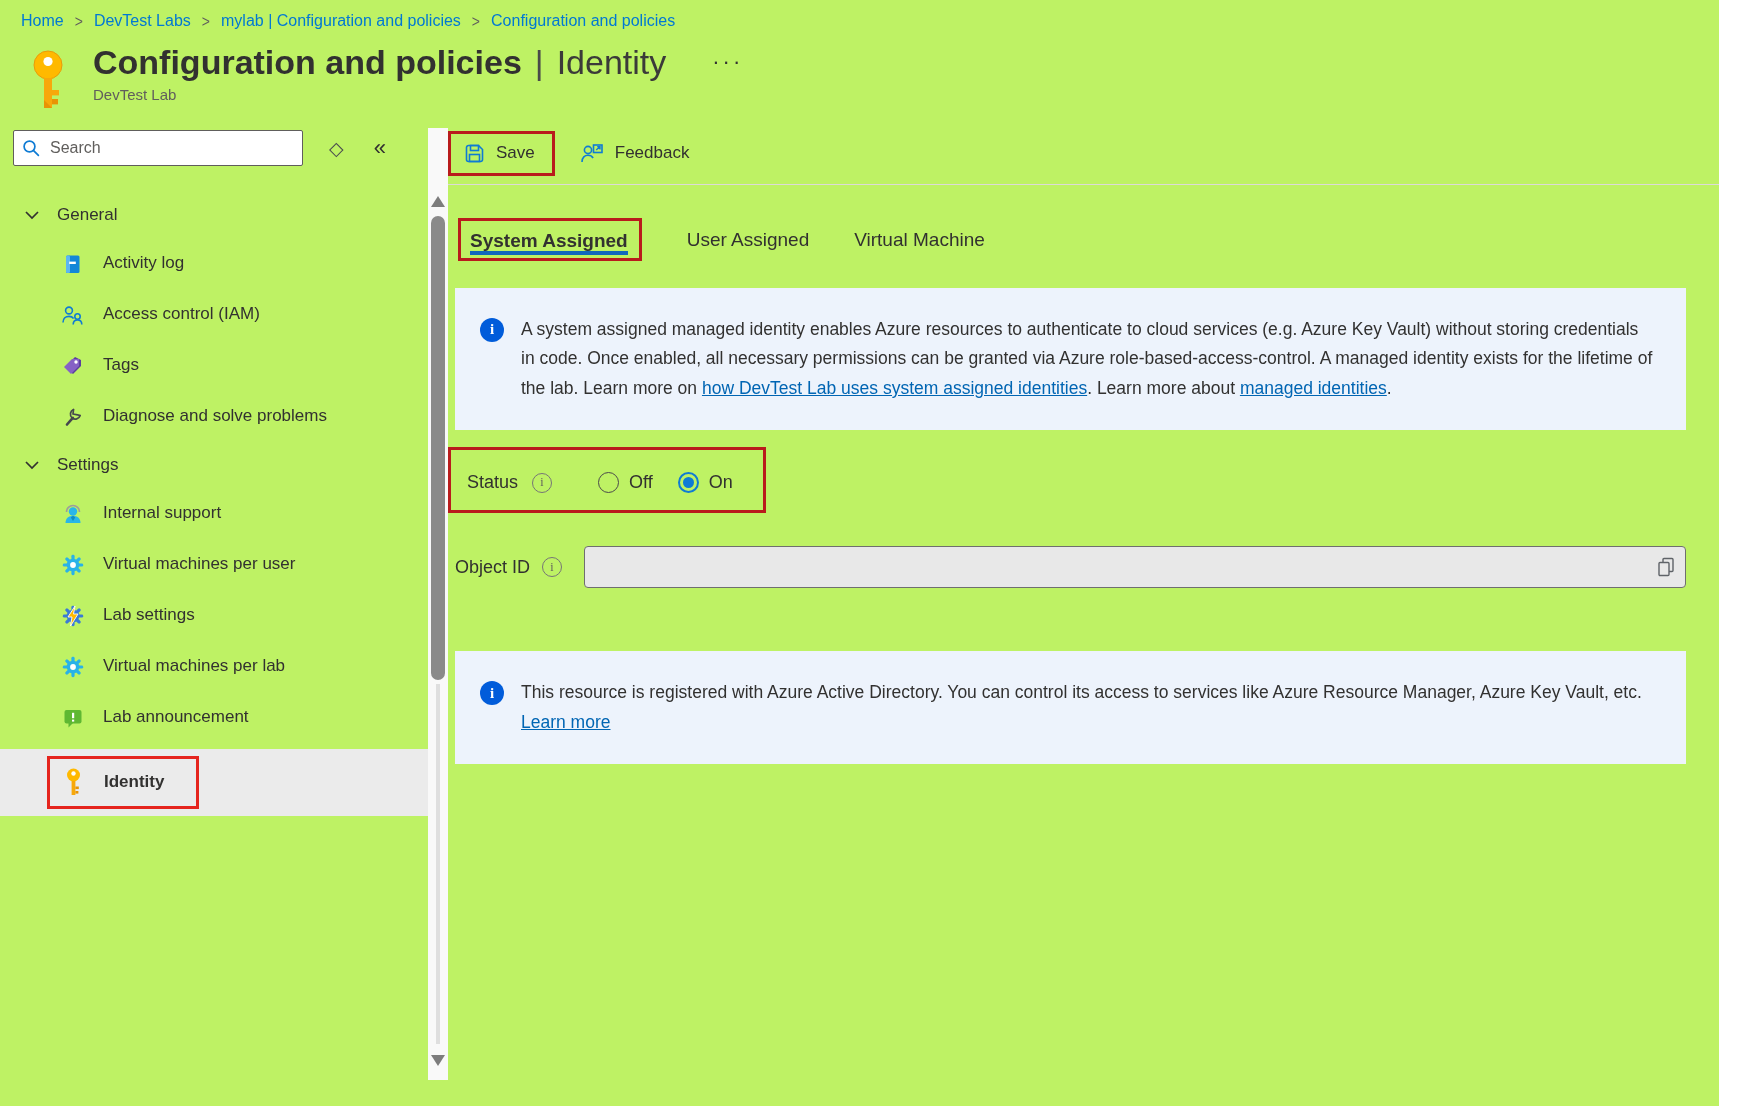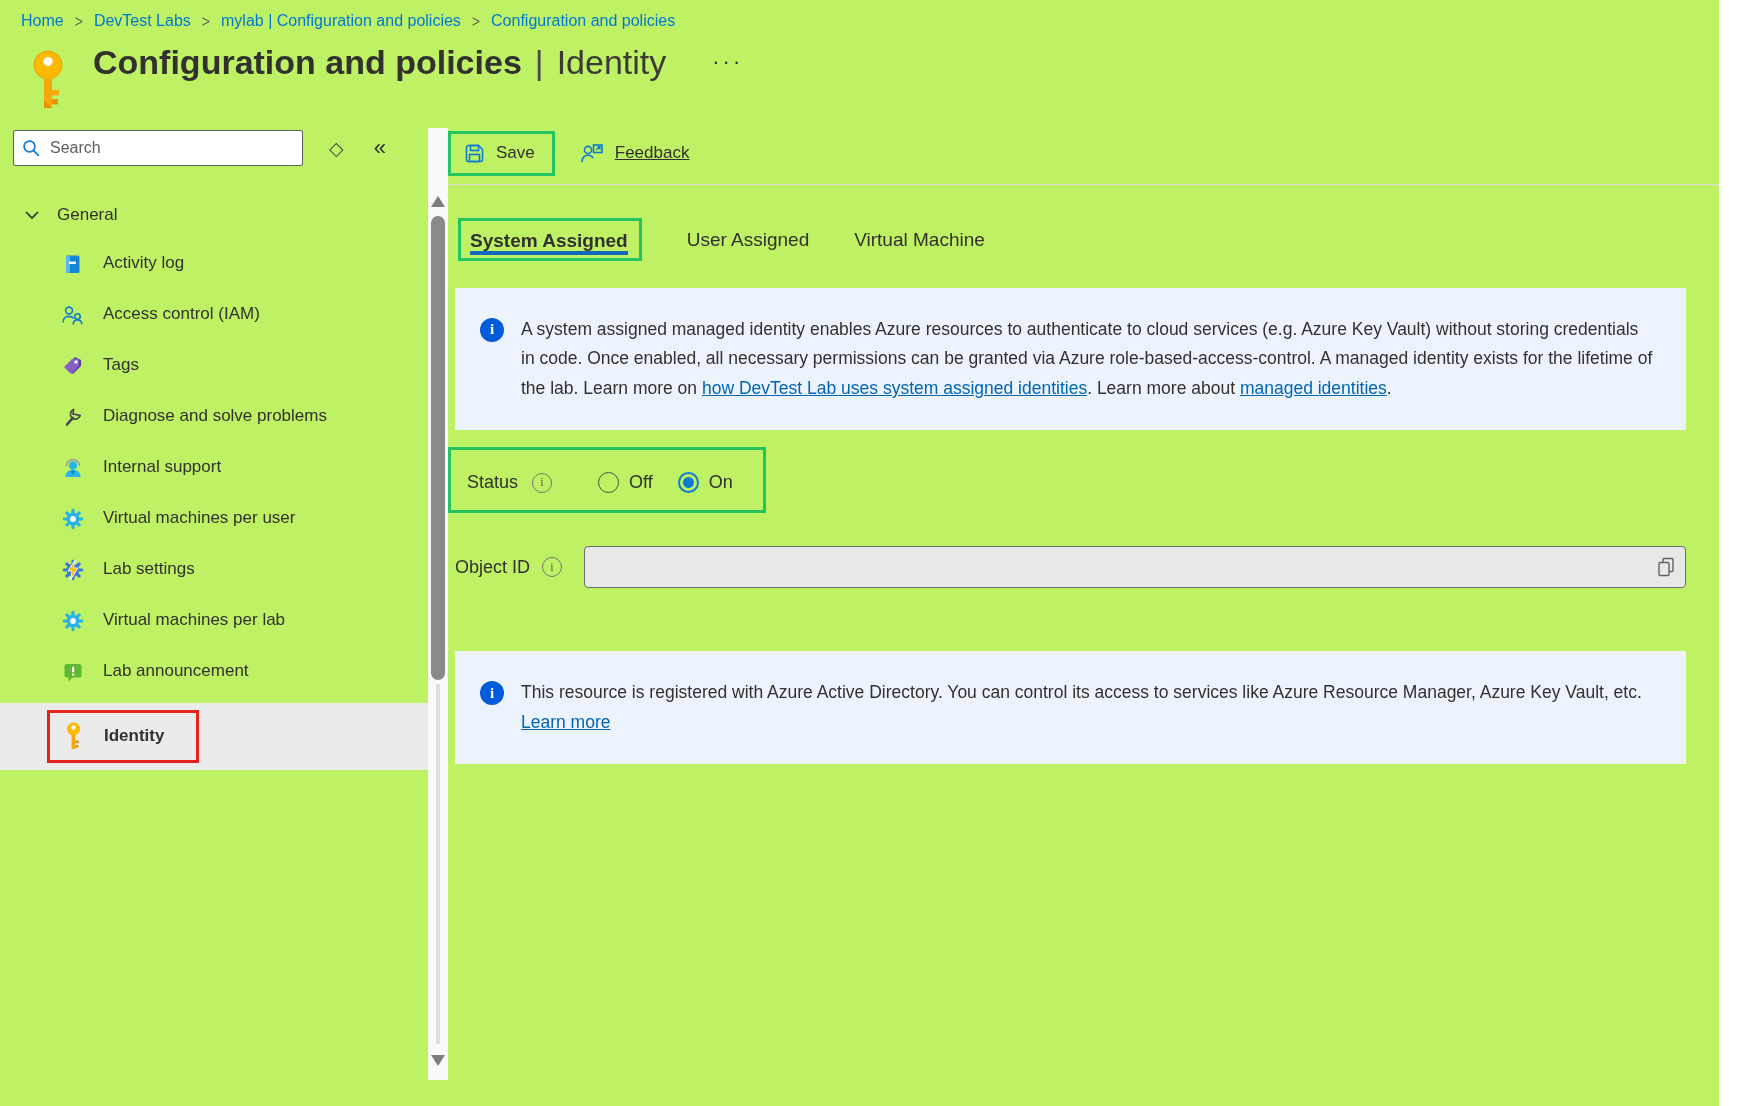--- a/index.html
+++ b/index.html
@@ -57,25 +57,25 @@
          border-bottom:11px solid #7d7d7d;cursor:pointer;}
   .sb-thumb{position:absolute;top:88px;left:3px;width:14px;height:464px;background:#8a8a8a;
             border-radius:8px;cursor:pointer;}
   .sb-track{position:absolute;top:556px;bottom:36px;left:8px;width:4px;background:#dfdfdf;}
   .sb-down{position:absolute;bottom:14px;left:3px;width:0;height:0;
            border-left:7px solid transparent;border-right:7px solid transparent;
            border-top:11px solid #7d7d7d;cursor:pointer;}
 
   
   .toolbar{display:flex;align-items:center;height:50px;}
-  .annotation{border:3px solid #22c55e;}
+  .annotation{border:3px solid #b91c1c;}
   .save-annotation{display:flex;align-items:center;padding:9px 17px 9px 13px;}
   .toolbar-btn{display:flex;align-items:center;gap:11px;font-size:17px;cursor:pointer;
                background:none;border:none;color:#323130;font-family:inherit;padding:0;}
-  .feedback-btn{margin-left:25px;text-decoration:underline;}
+  .feedback-btn{margin-left:25px;}
   .toolbar-divider{height:1px;background:#dcdad8;margin-top:6px;}
 
   
   .tabs-row{display:flex;align-items:center;margin-top:33px;margin-left:10px;}
   .tab-annotation{padding:9px 11px 6px 9px;}
   .tab{font-size:19px;cursor:pointer;color:#323130;}
   .tab.selected{font-weight:bold;border-bottom:4px solid #1168bc;}
   .tab.plain{margin-left:45px;padding-bottom:0;}
 
   
@@ -140,20 +140,21 @@
         <path d="M14 50 L22 58 L14 58 Z" fill="#e89305"></path>
       </svg>
     </span>
     <div class="header-titles">
       <div class="title-line">
         <span class="title-primary">Configuration and policies</span>
         <span class="title-sep">|</span>
         <span class="title-secondary">Identity</span>
         <span class="title-ellipsis">···</span>
       </div>
+      <div class="subtitle">DevTest Lab</div>
     </div>
   </div>
 
   <div class="content-row">
 
     <aside class="sidebar">
       <div class="sidebar-top">
         <div class="search-box">
           <svg width="18" height="18" viewBox="0 0 18 18">
             <circle cx="7.5" cy="7.5" r="5.4" fill="none" stroke="#0f7bd4" stroke-width="1.7"></circle>
@@ -212,20 +213,26 @@
           <span class="nav-icon">
             <svg width="22" height="22" viewBox="0 0 22 22">
               <path d="M11.5 3.5 A5 5 0 1 0 18.2 9.6" fill="none" stroke="#45474d" stroke-width="1.7" stroke-linecap="round"></path>
               <path d="M11.5 3.5 L11 8 L15.5 8.8 L18.2 9.6" fill="none" stroke="#45474d" stroke-width="1.7" stroke-linejoin="round"></path>
               <line x1="5" y1="18.5" x2="10.8" y2="11.8" stroke="#45474d" stroke-width="2.6" stroke-linecap="round"></line>
             </svg>
           </span>
           <span class="nav-label">Diagnose and solve problems</span>
         </div>
 
+        <div class="section-header">
+          <svg width="16" height="16" viewBox="0 0 16 16">
+            <polyline points="2,5 8,11 14,5" fill="none" stroke="#323130" stroke-width="1.7"></polyline>
+          </svg>
+          <span class="section-label">Settings</span>
+        </div>
 
         <div class="nav-item">
           <span class="nav-icon">
             <svg width="22" height="22" viewBox="0 0 22 22">
               <path d="M4.5 9 A6.5 6.5 0 0 1 17.5 9" fill="none" stroke="#9d9d9d" stroke-width="1.6"></path>
               <circle cx="11" cy="8.5" r="4.2" fill="#29b6e8"></circle>
               <path d="M3.5 20 C3.5 14.8 7 13 11 13 C15 13 18.5 14.8 18.5 20 Z" fill="#29b6e8"></path>
               <path d="M11 12.7 L8.8 14.5 L11 18 L13.2 14.5 Z" fill="#0f8bc0"></path>
             </svg>
           </span>

